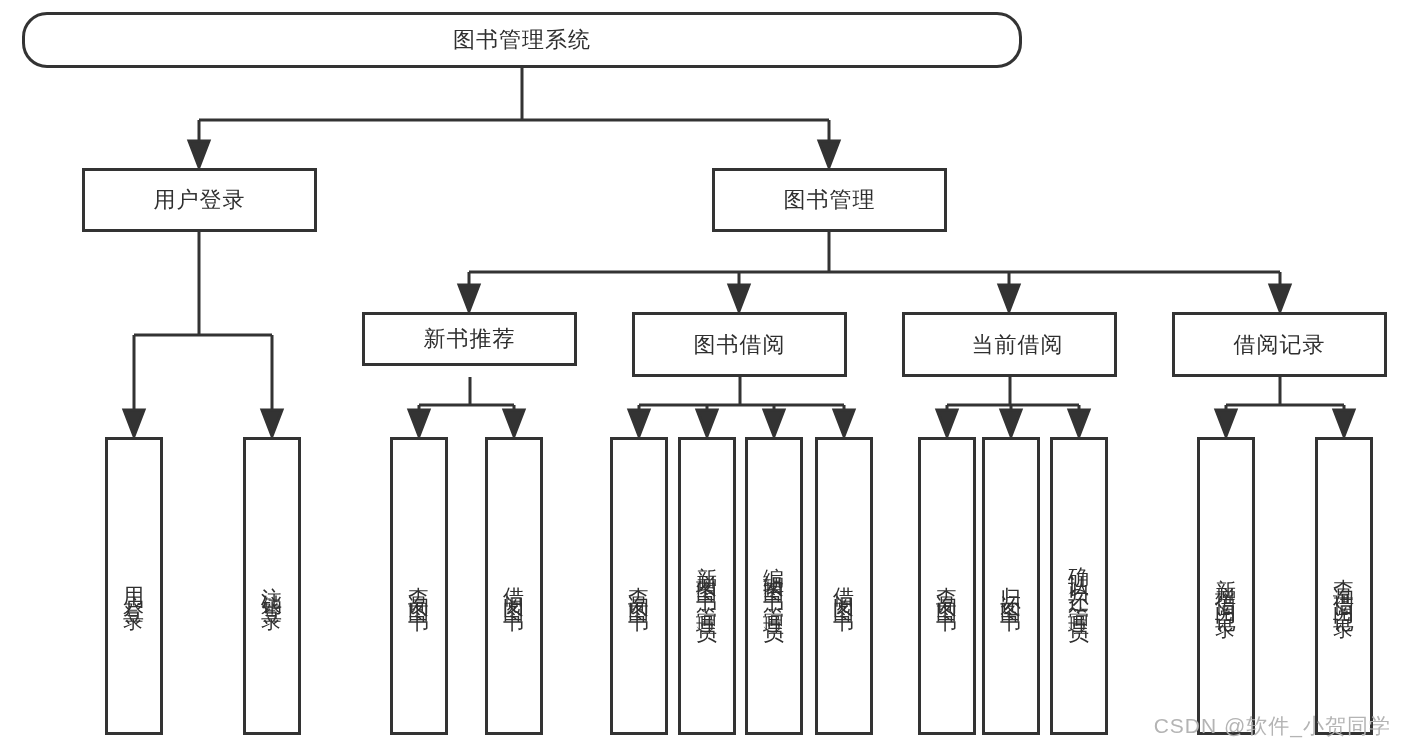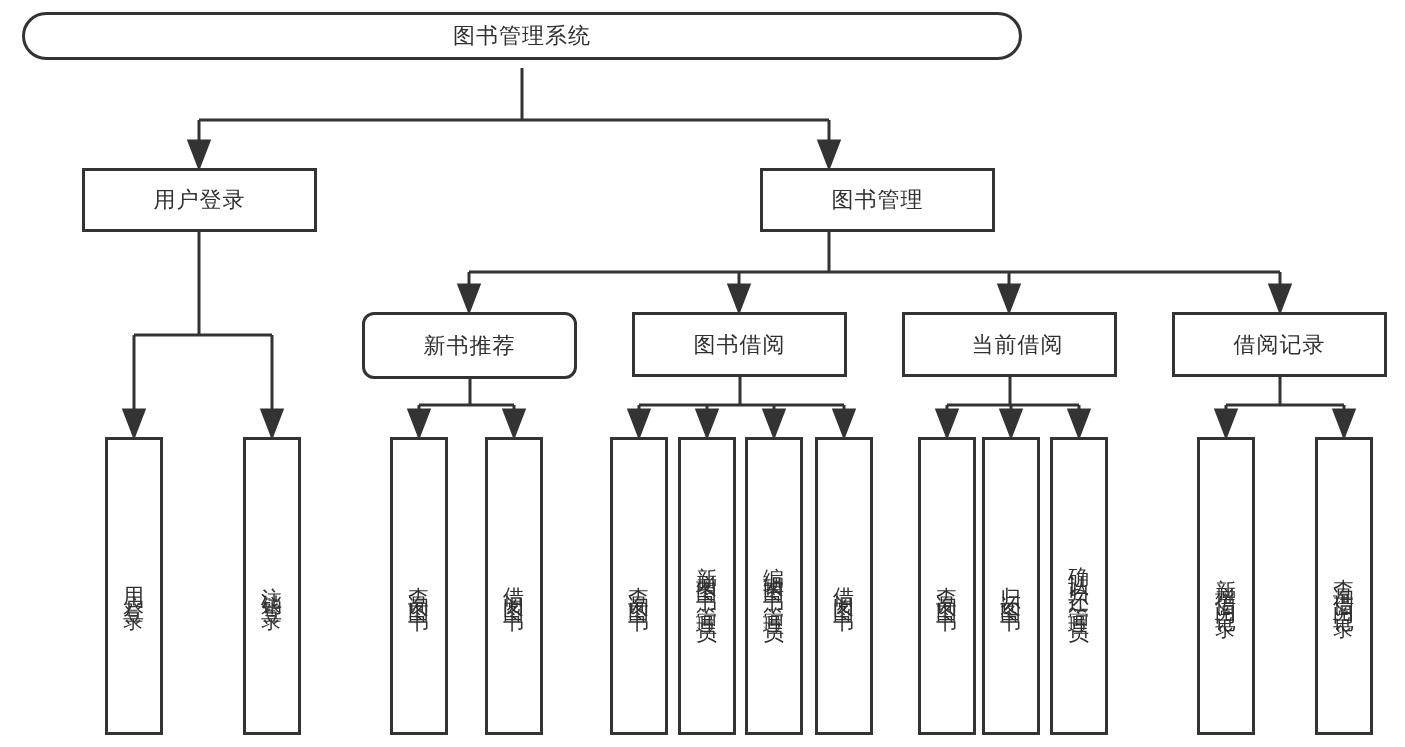--- a/index.html
+++ b/index.html
@@ -103,26 +103,26 @@
       <polygon points="1069,410 1089,410 1079,436"></polygon>
     </g>
 
     <g stroke="#333333" stroke-width="3" fill="#333333">
       <path fill="none" d="M1280,377 V405 M1226,405 H1344 M1226,405 V435 M1344,405 V435"></path>
       <polygon points="1216,410 1236,410 1226,436"></polygon>
       <polygon points="1334,410 1354,410 1344,436"></polygon>
     </g>
   </svg>
 
-  <div class="node h-label" style="left:22px; top:12px; width:1000px; height:48px;border-radius:25px;">图书管理系统</div>
+  <div class="node h-label" style="left:22px; top:12px; width:1000px; height:56px;border-radius:25px;">图书管理系统</div>
 
   <div class="node h-label" style="left:82px; top:168px; width:235px; height:64px;">用户登录</div>
-  <div class="node h-label" style="left:712px; top:168px; width:235px; height:64px;margin-left:48px;">图书管理</div>
+  <div class="node h-label" style="left:712px; top:168px; width:235px; height:64px;">图书管理</div>
 
-  <div class="node h-label" style="left:362px; top:312px; width:215px; height:67px;border-radius:12px;">新书推荐</div>
+  <div class="node h-label" style="left:362px; top:312px; width:215px; height:54px;">新书推荐</div>
   <div class="node h-label" style="left:632px; top:312px; width:215px; height:65px;font-family:Liberation Mono, monospace;">图书借阅</div>
   <div class="node h-label" style="left:902px; top:312px; width:215px; height:65px;padding-left:16px;">当前借阅</div>
   <div class="node h-label" style="left:1172px; top:312px; width:215px; height:65px;">借阅记录</div>
 
   <div class="node leaf" style="left:105px; top:437px; width:58px; height:298px;">用户登录</div>
   <div class="node leaf" style="left:243px; top:437px; width:58px; height:298px;">注销登录</div>
 
   <div class="node leaf" style="left:390px; top:437px; width:58px; height:298px;">查询图书</div>
   <div class="node leaf" style="left:485px; top:437px; width:58px; height:298px;">借阅图书</div>
 
@@ -131,14 +131,15 @@
   <div class="node leaf" style="left:745px; top:437px; width:58px; height:298px;">编辑图书（管理员）</div>
   <div class="node leaf" style="left:815px; top:437px; width:58px; height:298px;">借阅图书</div>
 
   <div class="node leaf" style="left:918px; top:437px; width:58px; height:298px;">查询图书</div>
   <div class="node leaf" style="left:982px; top:437px; width:58px; height:298px;">归还图书</div>
   <div class="node leaf" style="left:1050px; top:437px; width:58px; height:298px;">确认归还（管理员）</div>
 
   <div class="node leaf" style="left:1197px; top:437px; width:58px; height:298px;">新增借阅记录</div>
   <div class="node leaf" style="left:1315px; top:437px; width:58px; height:298px;">查询借阅记录</div>
 
+  <div class="watermark">CSDN @软件_小贺同学</div>
 
 </div>
 
 </body></html>

